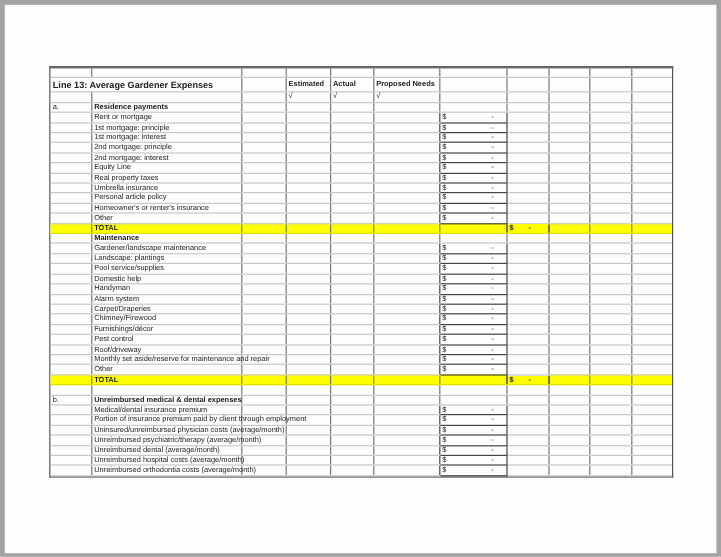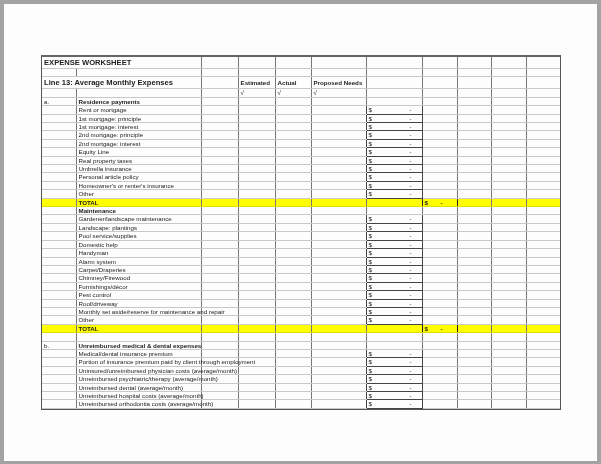--- a/index.html
+++ b/index.html
@@ -33,47 +33,35 @@
           <col style="width:37px">
           <col style="width:36px">
           <col style="width:55px">
           <col style="width:56px">
           <col style="width:35px">
           <col style="width:34px">
           <col style="width:35px">
           <col style="width:34px">
       </colgroup>
       <tbody id="tbody">
+        <tr>
+            <td class="c0"></td>
+            <td></td>
+            <td></td>
+            <td></td>
+            <td></td>
+            <td></td>
+            <td></td>
+            <td></td>
+            <td></td>
+            <td></td>
+            <td></td>
+          </tr>
         <tr class="tall">
-          <td class="c0 title ovf" colspan="2">EXPENSE WORKSHEET</td>
-          <td></td>
-            <td></td>
-            <td></td>
-            <td></td>
-            <td></td>
-            <td></td>
-            <td></td>
-            <td></td>
-            <td></td>
-        </tr>
-        <tr>
-            <td class="c0"></td>
-            <td></td>
-            <td></td>
-            <td></td>
-            <td></td>
-            <td></td>
-            <td></td>
-            <td></td>
-            <td></td>
-            <td></td>
-            <td></td>
-          </tr>
-        <tr class="tall">
-          <td class="c0 title ovf" colspan="2">Line 13: Average Monthly Expenses</td>
+          <td class="c0 title ovf" colspan="2">Line 13: Average Gardener Expenses</td>
           <td></td>
           <td class="hdr">Estimated</td>
           <td class="hdr">Actual</td>
           <td class="hdr ovf">Proposed Needs</td>
           <td></td>
             <td></td>
             <td></td>
             <td></td>
             <td></td>
         </tr>

